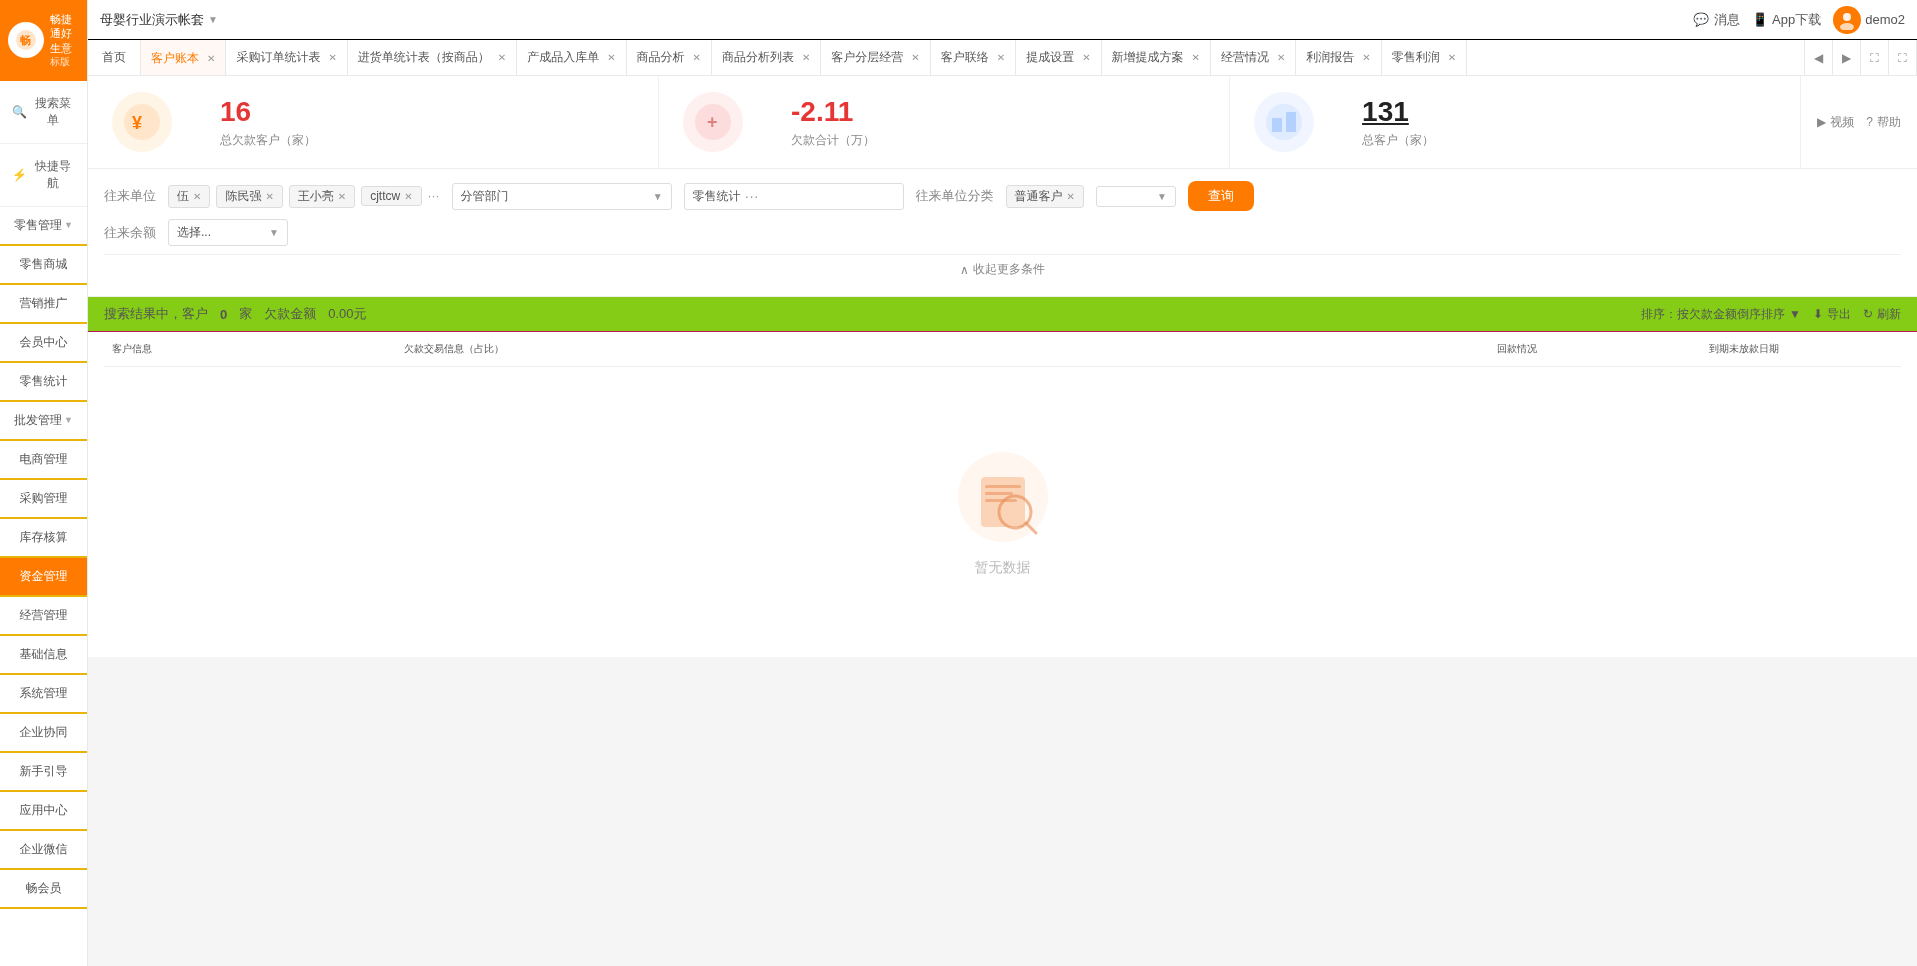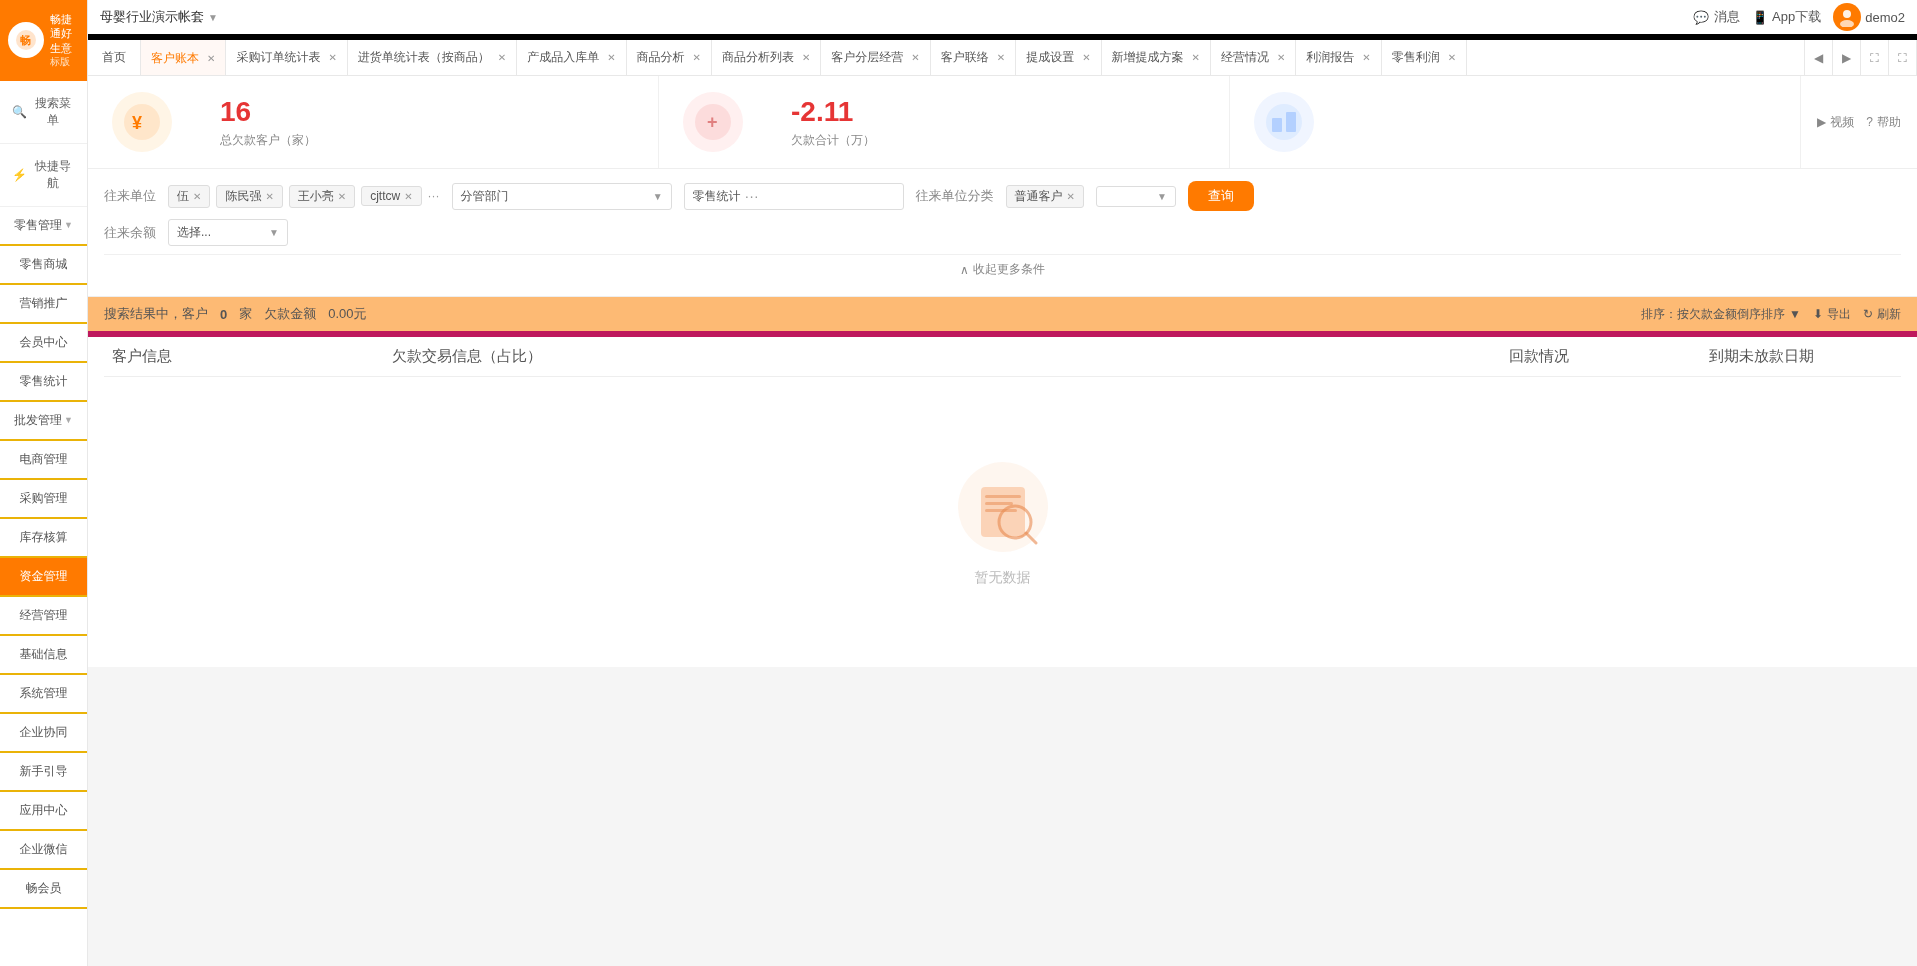--- a/index.html
+++ b/index.html
@@ -16,21 +16,21 @@
     .sidebar-search-btn { width: 100%; padding: 6px 4px; background: none; border: none; cursor: pointer; color: #666; font-size: 12px; display: flex; align-items: center; justify-content: center; gap: 4px; }
     .sidebar-nav-btn { padding: 8px; border-bottom: 1px solid #f0f0f0; }
     .sidebar-nav-btn-inner { width: 100%; padding: 6px 4px; background: none; border: none; cursor: pointer; color: #666; font-size: 12px; display: flex; align-items: center; justify-content: center; gap: 4px; }
     .sidebar-item { padding: 10px 4px; text-align: center; cursor: pointer; color: #555; font-size: 12px; border-bottom: 2px solid #eab308; }
     .sidebar-item.active { background: #ff7a00; color: #fff; }
 
     
     .main { flex: 1; display: flex; flex-direction: column; overflow: hidden; }
 
     
-    .topbar { background: #fff; border-bottom: 6px solid #000000; display: flex; align-items: center; padding: 0 12px; height: 40px; flex-shrink: 0; justify-content: space-between; }
+    .topbar { background: #fff; border-bottom: 1px solid #000000; display: flex; align-items: center; padding: 0 12px; height: 40px; flex-shrink: 0; justify-content: space-between; }
     .topbar-left { display: flex; align-items: center; gap: 8px; }
     .topbar-selector { display: flex; align-items: center; gap: 4px; font-size: 13px; color: #333; cursor: pointer; }
     .topbar-selector-arrow { color: #999; font-size: 10px; }
     .topbar-right { display: flex; align-items: center; gap: 12px; font-size: 13px; color: #555; }
     .topbar-right-item { display: flex; align-items: center; gap: 4px; cursor: pointer; }
     .avatar { width: 28px; height: 28px; border-radius: 50%; background: #ff7a00; display: flex; align-items: center; justify-content: center; color: #fff; font-size: 12px; }
 
     
     .tabbar { background: #fff; border-bottom: 1px solid #e8e8e8; display: flex; align-items: center; overflow: hidden; flex-shrink: 0; height: 36px; }
     .tab { display: flex; align-items: center; gap: 4px; padding: 0 10px; height: 44px; font-size: 12px; color: #555; cursor: pointer; border-right: 1px solid #e8e8e8; white-space: nowrap; flex-shrink: 0; }
@@ -69,29 +69,29 @@
     .filter-tag-close { color: #999; cursor: pointer; font-size: 10px; }
     .filter-more { color: #999; cursor: pointer; font-size: 12px; }
     .filter-select { display: flex; align-items: center; gap: 4px; border: 1px solid #ddd; border-radius: 3px; padding: 4px 8px; cursor: pointer; min-width: 140px; font-size: 12px; color: #555; background: #fff; }
     .filter-select-arrow { color: #999; margin-left: auto; font-size: 10px; }
     .filter-select-wide { min-width: 220px; }
     .filter-dots { color: #999; cursor: pointer; font-size: 14px; }
     .filter-btn-query { background: #ff7a00; color: #fff; border: none; border-radius: 8px; padding: 6px 20px; cursor: pointer; font-size: 13px; }
     .filter-collapse { display: flex; align-items: center; justify-content: center; padding: 6px; cursor: pointer; color: #888; font-size: 12px; gap: 4px; }
 
     
-    .result-bar { background: #fdba74; padding: 8px 16px; display: flex; align-items: center; justify-content: space-between; border-bottom: 6px solid #be185d; }
+    .result-bar { background: #84cc16; padding: 8px 16px; display: flex; align-items: center; justify-content: space-between; border-bottom: 1px solid #be185d; }
     .result-bar-left { font-size: 13px; color: #555; display: flex; align-items: center; gap: 12px; }
     .result-bar-right { display: flex; align-items: center; gap: 12px; font-size: 12px; color: #555; }
     .sort-select { display: flex; align-items: center; gap: 4px; cursor: pointer; }
     .result-btn { display: flex; align-items: center; gap: 4px; cursor: pointer; color: #555; }
 
     
     .table-container { background: #fff; padding: 0 16px; }
-    .table-header { display: grid; grid-template-columns: 280px 1fr 200px 200px; padding: 10px 0; border-bottom: 1px solid #eee; font-size: 15px; color: #555; font-weight: 500; }
+    .table-header { display: grid; grid-template-columns: 280px 1fr 200px 200px; padding: 10px 0; border-bottom: 1px solid #eee; font-size: 10px; color: #555; font-weight: 500; gap: 12px; }
     .table-header-cell { padding: 0 8px; }
 
     
     .empty-state { display: flex; flex-direction: column; align-items: center; justify-content: center; padding: 80px 20px; }
     .empty-icon { width: 100px; height: 100px; margin-bottom: 12px; }
     .empty-text { color: #bbb; font-size: 14px; }
   </style>
 </head>
 <body>
 
@@ -305,20 +305,24 @@
         </div>
       </div>
 
       <div class="stat-card">
         <div class="stat-icon stat-icon-blue">
           <svg width="40" height="40" viewBox="0 0 40 40">
             <circle cx="20" cy="20" r="18" fill="#4a9eff" opacity="0.10"></circle>
             <rect x="8" y="16" width="10" height="14" rx="1" fill="#a0c4ff" opacity="0.7"></rect>
             <rect x="22" y="10" width="10" height="20" rx="1" fill="#a0c4ff" opacity="0.7"></rect>
           </svg>
+        </div>
+        <div class="stat-info">
+          <div class="stat-value stat-value-black" style="text-decoration:underline;cursor:pointer;">131</div>
+          <div class="stat-label">总客户（家）</div>
         </div>
       </div>
 
       <div class="stats-bar-right">
         <div class="stats-bar-right-btn">
           <span>▶</span>
           <span>视频</span>
         </div>
         <div class="stats-bar-right-btn">
           <span>?</span>

